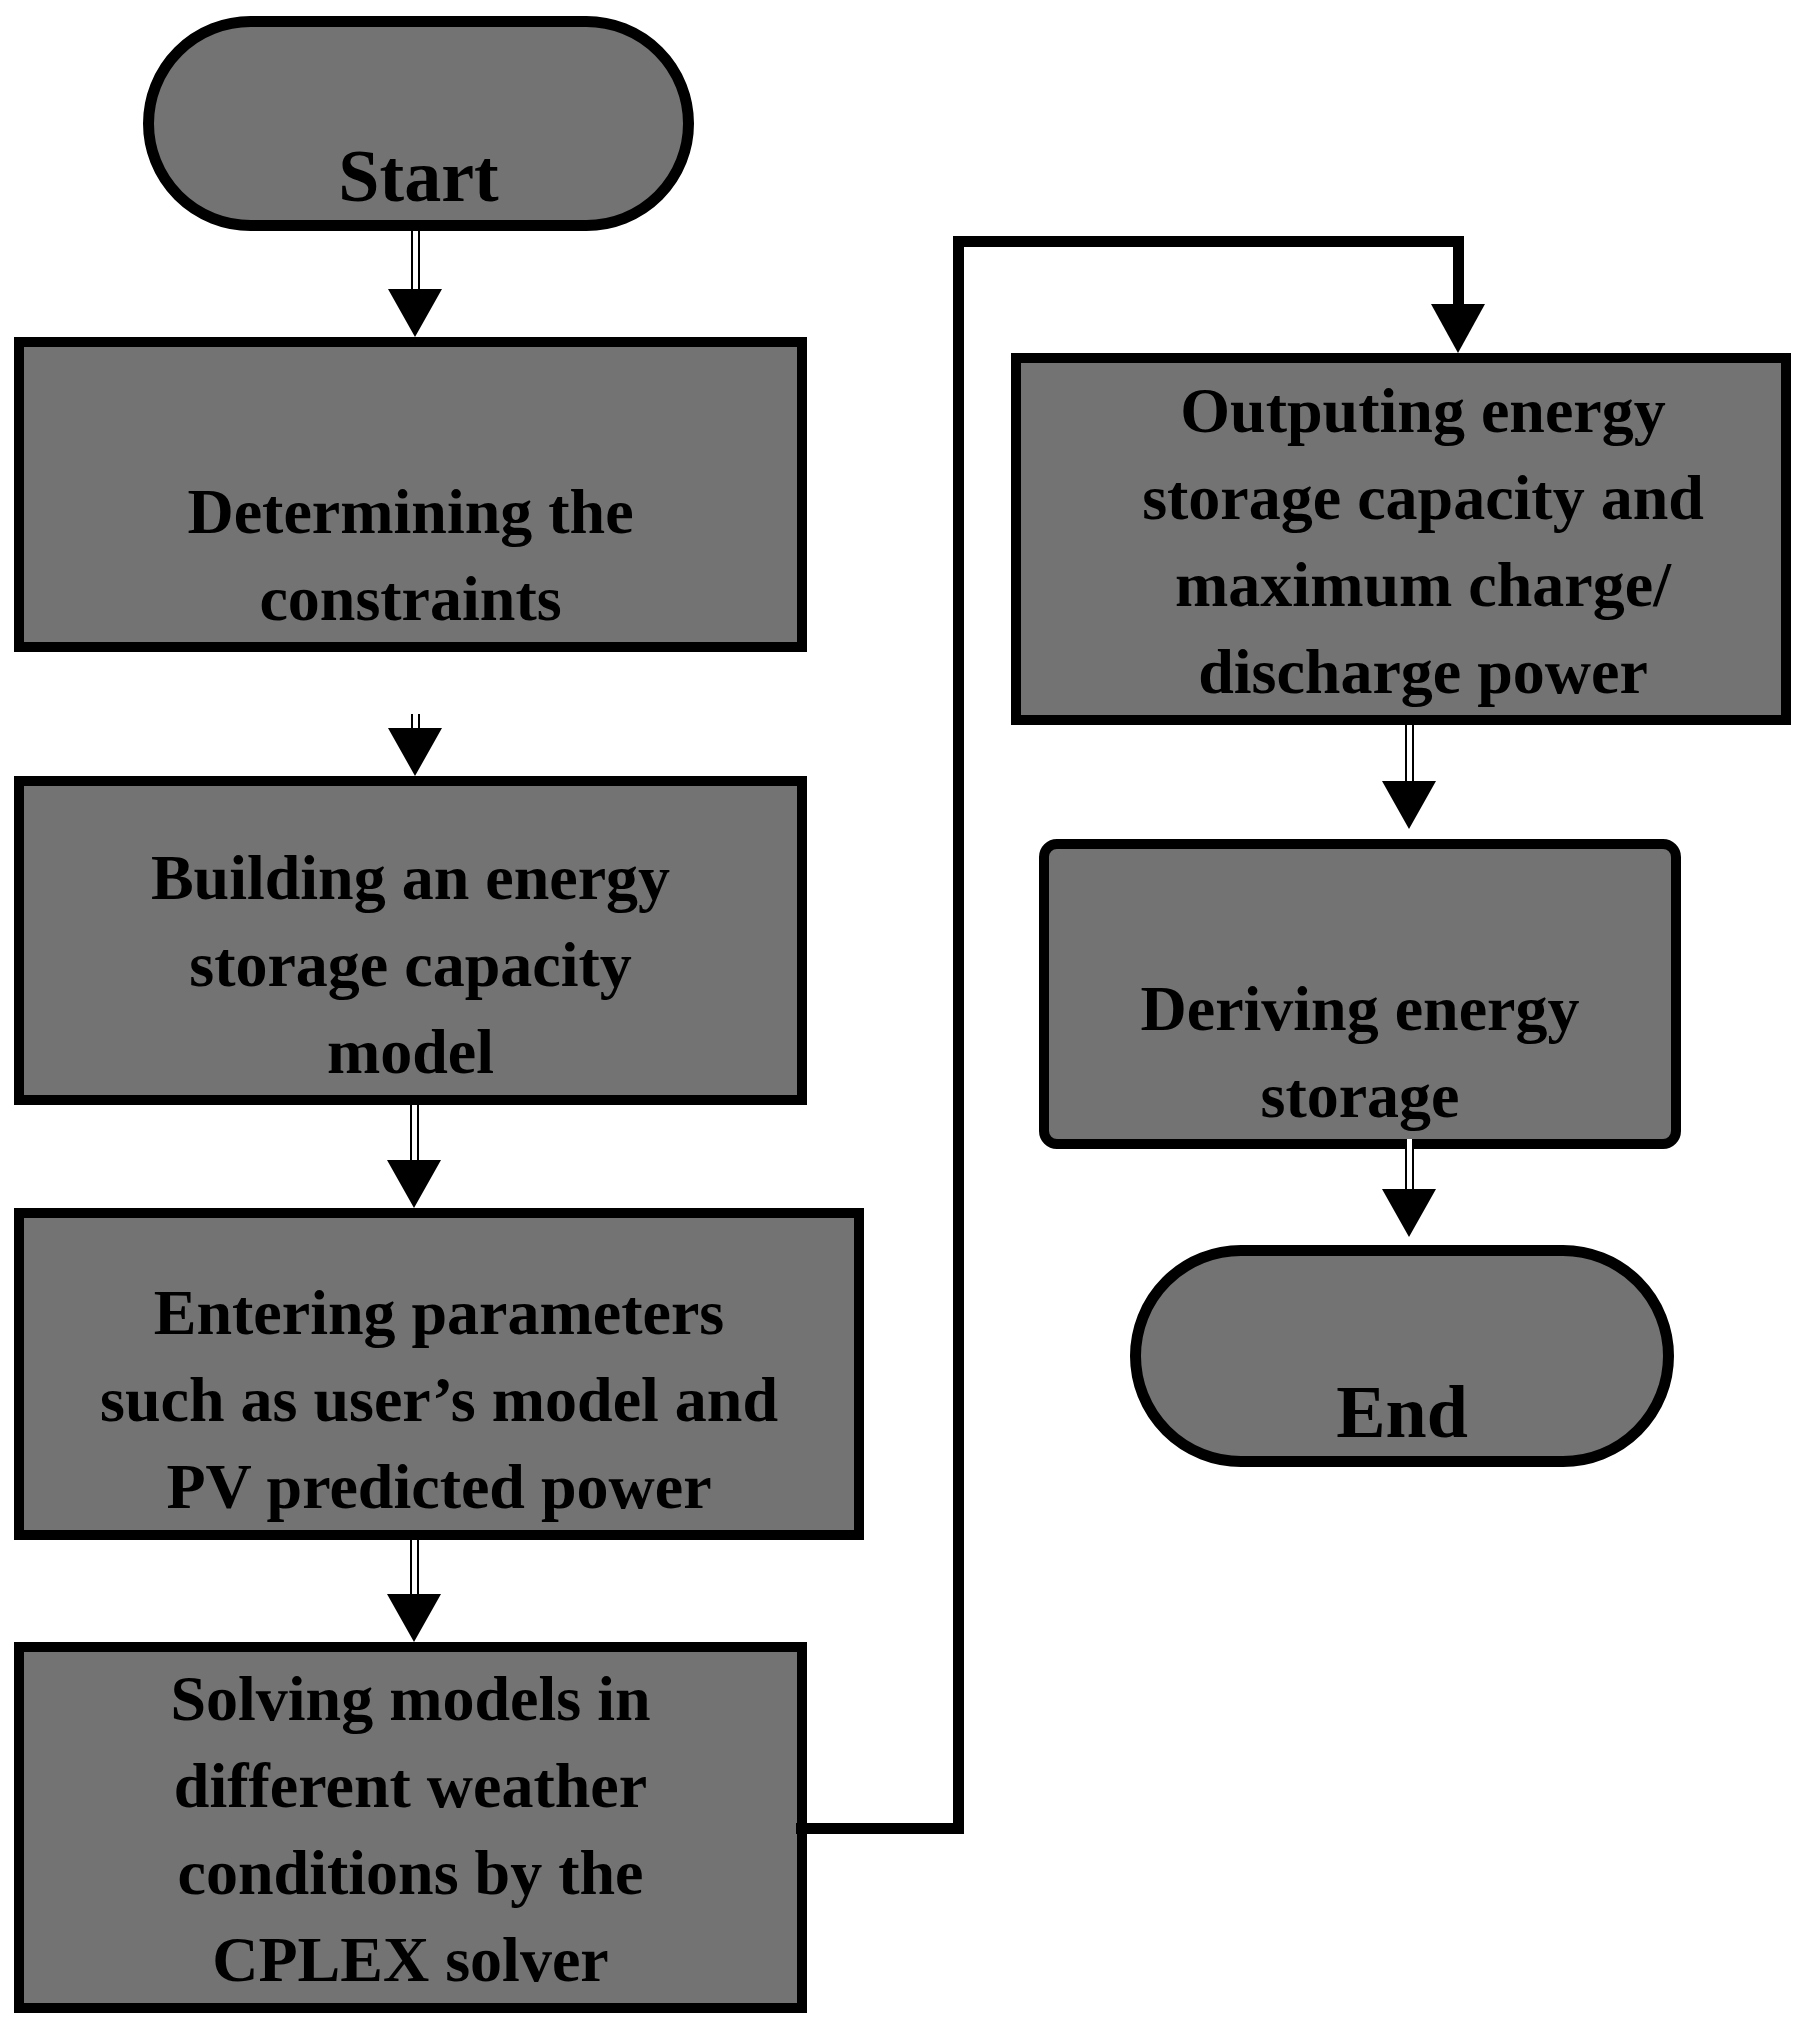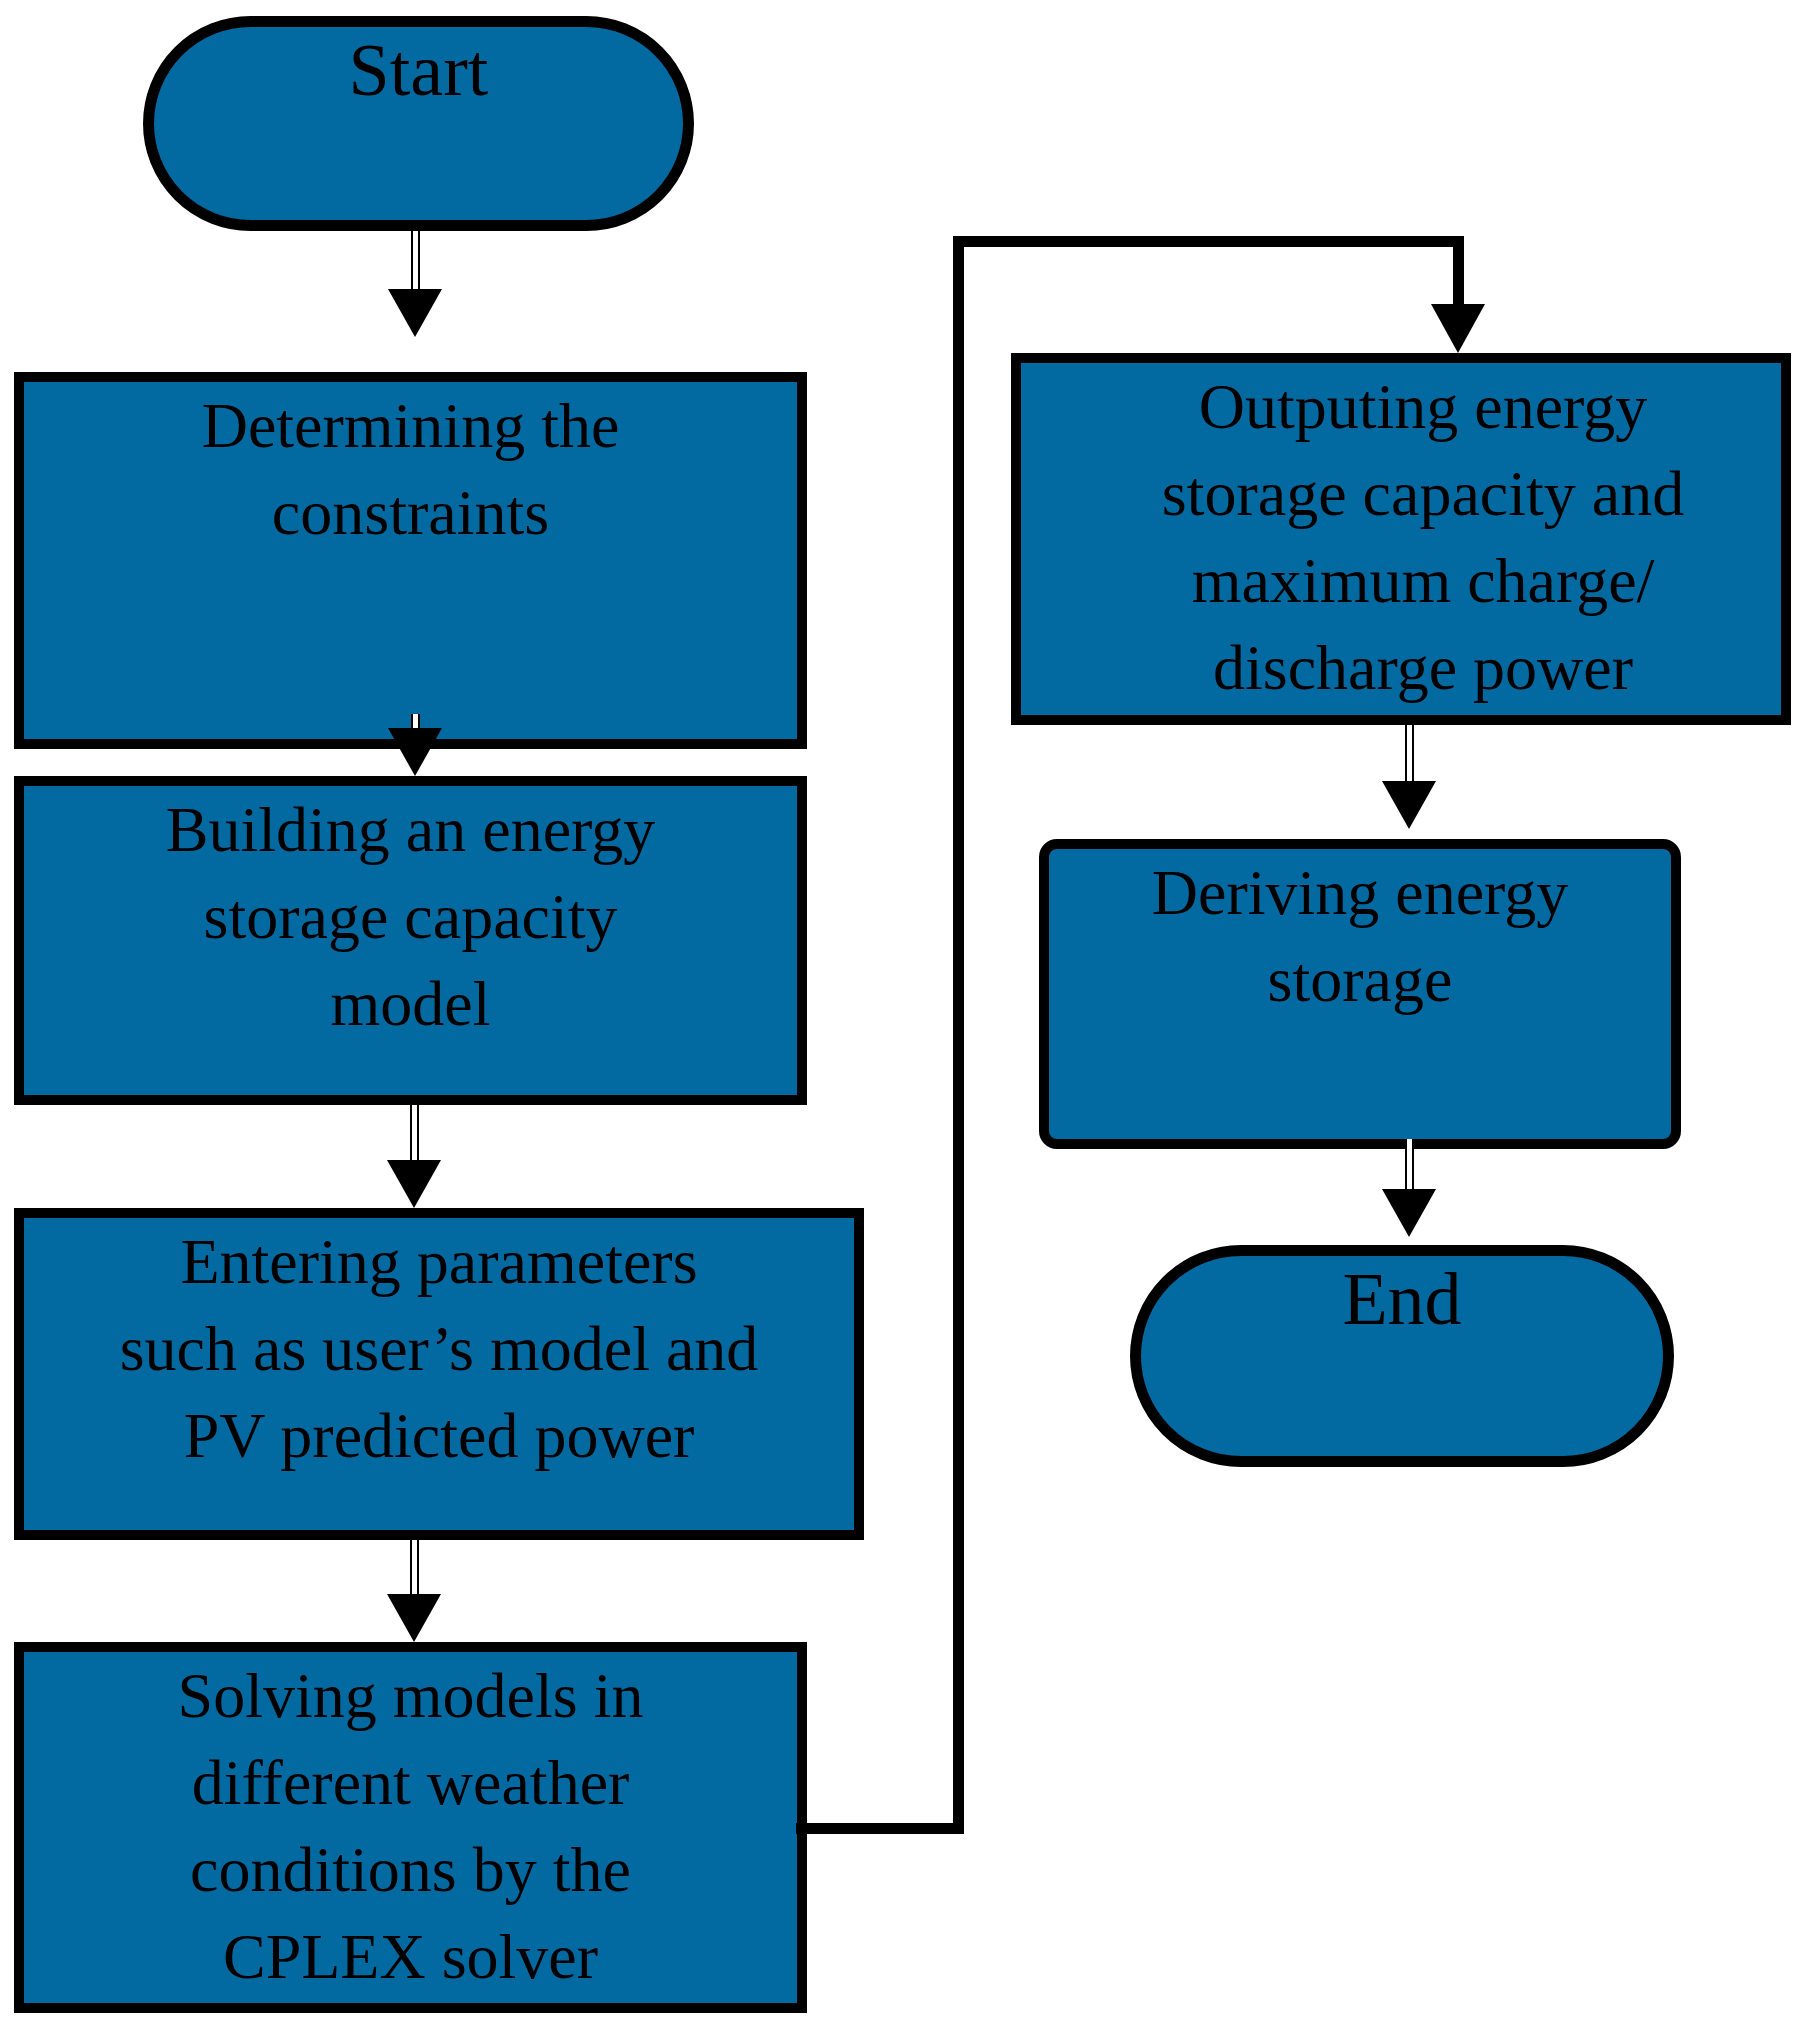--- a/index.html
+++ b/index.html
@@ -8,28 +8,29 @@
     width:1819px;height:2035px;
     background:#ffffff;
     font-family:"Liberation Serif","DejaVu Serif",serif;
     color:#000;
     overflow:hidden;
   }
   .node{
     position:absolute;
     box-sizing:border-box;
     border:10.6px solid #000;
-    background:#0369a1;
+    background:#737373;
     display:flex;
     flex-direction:column;
     align-items:center;
-    justify-content:flex-start;
+    justify-content:flex-end;
     text-align:center;
     font-size:64px;
     line-height:87px;
+    font-weight:bold;
   }
   .node span{display:block;white-space:nowrap;}
   .terminator{
     border:11.5px solid #000;
     border-radius:115px;
     font-size:74px;
   }
   
   .varrow{position:absolute;width:57px;}
   .varrow .shaft{
@@ -65,21 +66,21 @@
 
   <div class="node terminator" style="left:143px;top:16px;width:551px;height:215px;">
     <span>Start</span>
   </div>
 
   <div class="varrow" style="left:387px;top:231px;height:106px;">
     <div class="shaft"></div>
     <div class="head"></div>
   </div>
 
-  <div class="node" style="left:14px;top:337px;width:793px;height:377px;margin-top:35px;">
+  <div class="node" style="left:14px;top:337px;width:793px;height:315px;">
     <span>Determining the</span>
     <span>constraints</span>
   </div>
 
   <div class="varrow" style="left:387px;top:714px;height:62px;">
     <div class="shaft"></div>
     <div class="head"></div>
   </div>
 
   <div class="node" style="left:14px;top:776px;width:793px;height:329px;">

